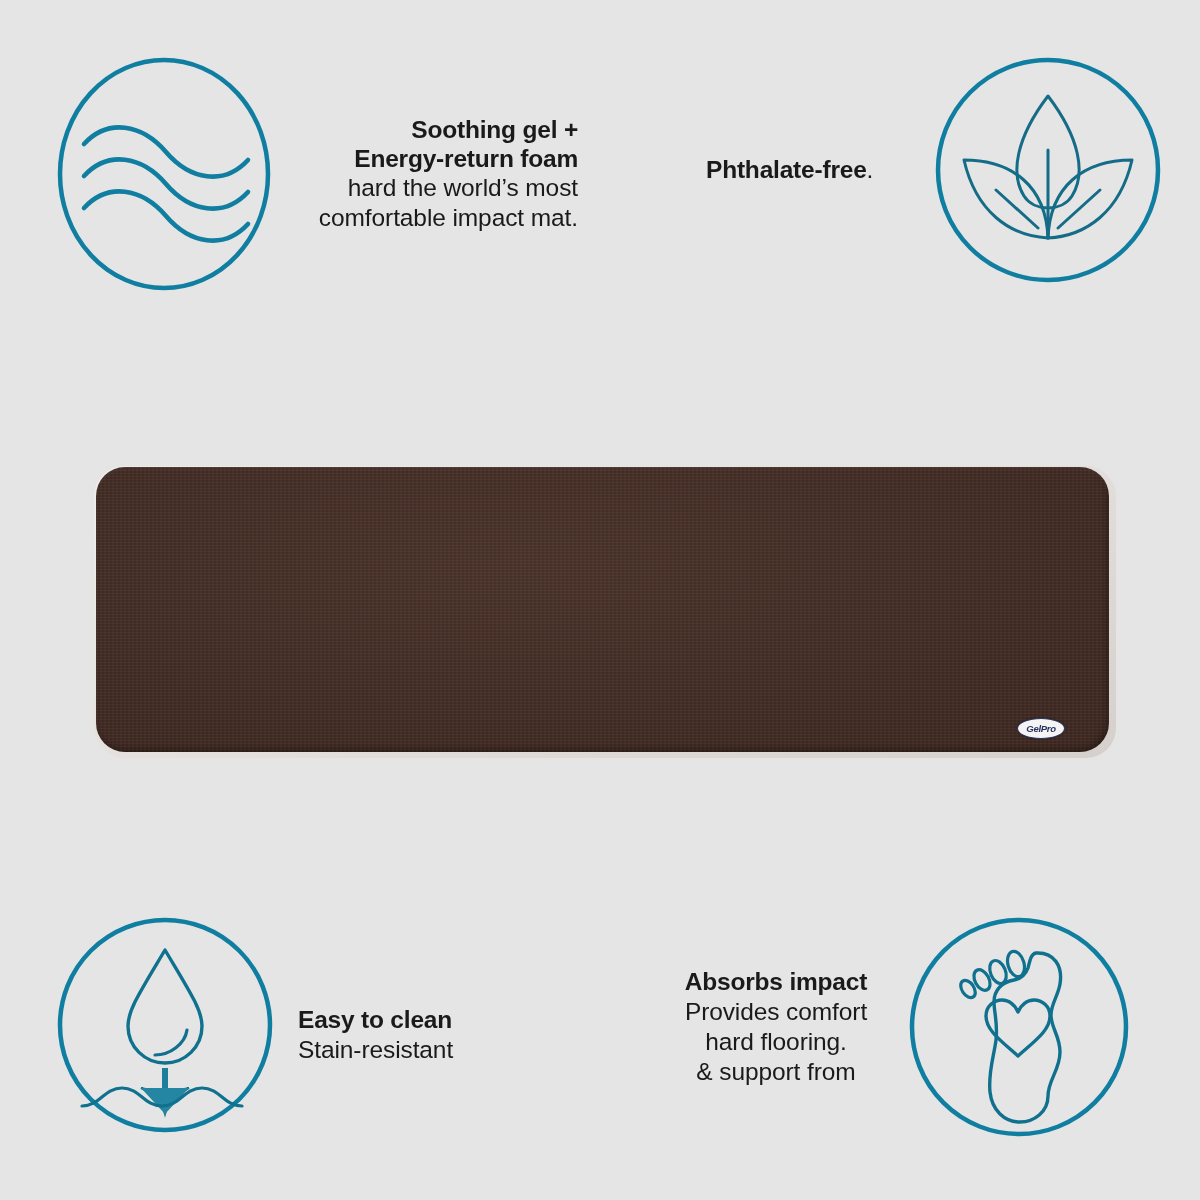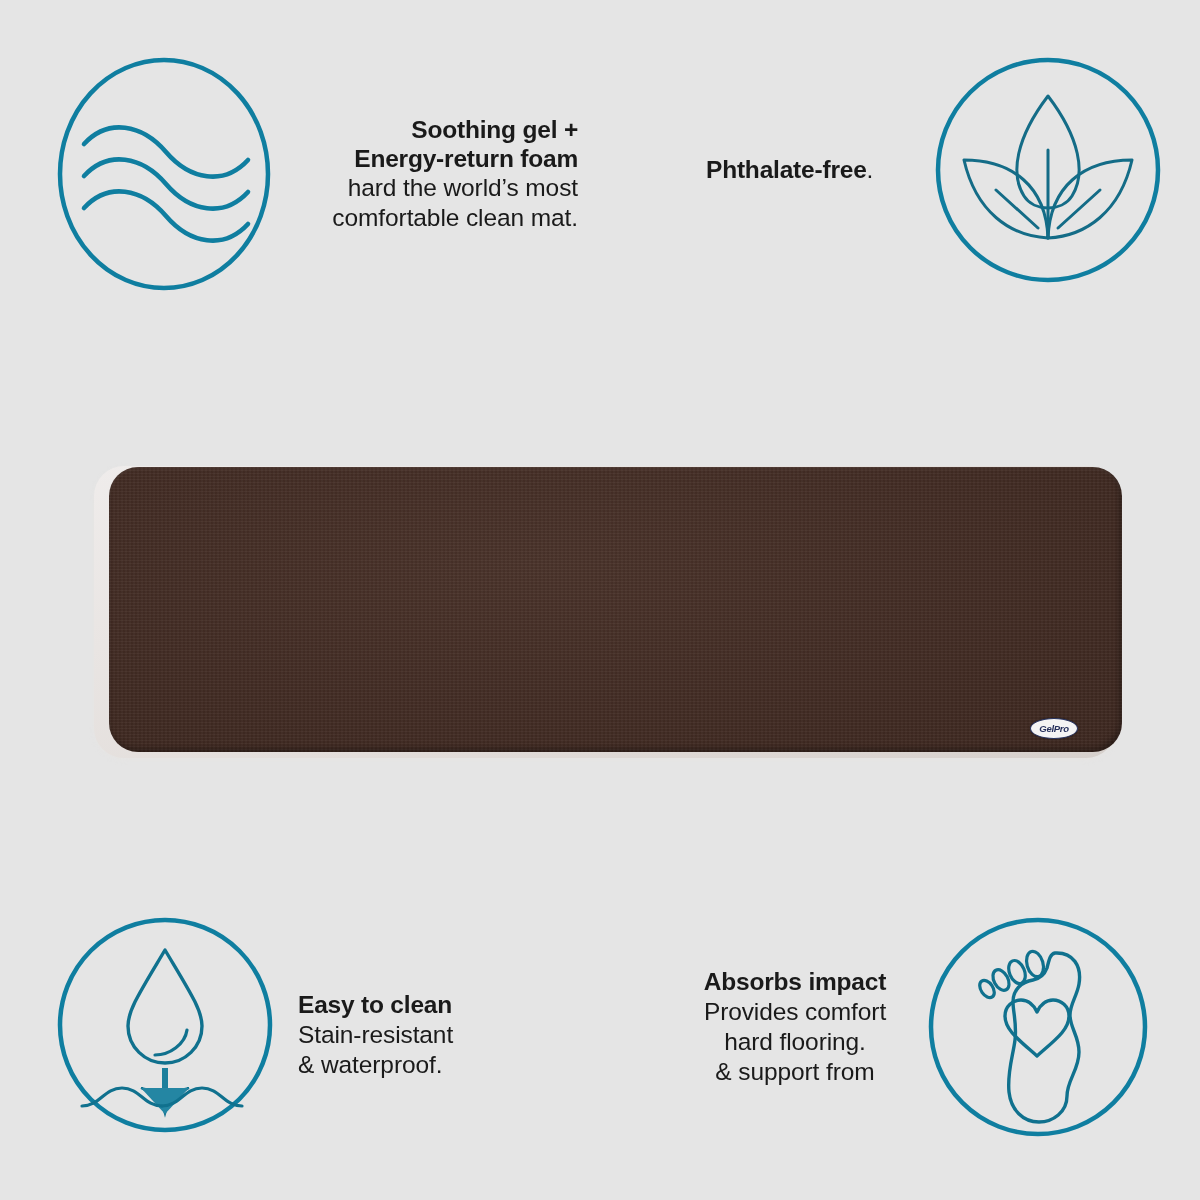--- a/index.html
+++ b/index.html
@@ -70,21 +70,21 @@
   #feature-easy-clean .copy {
     text-align: left;
     margin-left: 24px;
     width: 210px;
     margin-top: 20px;
   }
   #feature-easy-clean .headline { font-size: 24.5px; line-height: 30px; }
   #feature-easy-clean .subline  { font-size: 24.5px; line-height: 30px; }
 
   
-  #feature-absorbs { left: 689px; top: 916px; }
+  #feature-absorbs { left: 670px; top: 916px; }
   #feature-absorbs .copy {
     text-align: center;
     margin-right: 26px;
     width: 212px;
     order: 1;
   }
   #feature-absorbs .badge { order: 2; }
   #feature-absorbs .headline { font-size: 24.5px; line-height: 30px; }
   #feature-absorbs .subline  { font-size: 24.5px; line-height: 30px; }
 
@@ -111,21 +111,21 @@
   .mat-bevel {
     position: absolute;
     left: 0; top: 0;
     width: 1022px;
     height: 292px;
     border-radius: 30px;
     background: linear-gradient(160deg, #efeceb 0%, #e3dedb 55%, #d6d0cc 100%);
   }
   .mat-surface {
     position: absolute;
-    left: 15px;
+    left: 2px;
     top: 1px;
     width: 1013px;
     height: 285px;
     border-radius: 29px;
     background:
       repeating-linear-gradient(to bottom,
          rgba(255,255,255,0.030) 0px,
          rgba(255,255,255,0.030) 1px,
          rgba(0,0,0,0.035) 1px,
          rgba(0,0,0,0.035) 3px),
@@ -174,21 +174,21 @@
         <ellipse cx="108" cy="118" rx="104" ry="114" fill="none" stroke="#0f7ea0" stroke-width="4.5"></ellipse>
         <path d="M28 88 C 52 62, 86 68, 110 96 C 134 124, 168 130, 192 104" fill="none" stroke="#0f7ea0" stroke-width="4.6" stroke-linecap="round"></path>
         <path d="M28 120 C 52 94, 86 100, 110 128 C 134 156, 168 162, 192 136" fill="none" stroke="#0f7ea0" stroke-width="4.6" stroke-linecap="round"></path>
         <path d="M28 152 C 52 126, 86 132, 110 160 C 134 188, 168 194, 192 168" fill="none" stroke="#0f7ea0" stroke-width="4.6" stroke-linecap="round"></path>
       </svg>
     </div>
     <div class="copy">
       <div class="headline">Soothing gel +</div>
       <div class="headline">Energy-return foam</div>
       <div class="subline">hard the world’s most</div>
-      <div class="subline">comfortable clean mat.</div>
+      <div class="subline">comfortable impact mat.</div>
     </div>
   </div>
 
   <div class="feature" id="feature-phthalate">
     <div class="copy">
       <div class="headline"><span>Phthalate-free</span><span class="period">.</span></div>
     </div>
     <div class="badge">
       <svg width="228" height="228" viewBox="0 0 228 228">
         <circle cx="114" cy="114" r="110" fill="none" stroke="#0f7ea0" stroke-width="4.5"></circle>
@@ -222,21 +222,20 @@
                  C 120 178, 114 184, 109 196 C 104 184, 98 178, 85 172 Z" fill="#2486a3" stroke="#10718e" stroke-width="2"></path>
         <path d="M85 172 L 109 198 L 133 172 Z" fill="#2486a3"></path>
 
         <path d="M26 190 C 44 190, 48 172, 66 172 C 84 172, 88 190, 106 190" fill="none" stroke="#10718e" stroke-width="3.2" stroke-linecap="round"></path>
         <path d="M106 190 C 124 190, 128 172, 146 172 C 164 172, 168 190, 186 190" fill="none" stroke="#10718e" stroke-width="3.2" stroke-linecap="round"></path>
       </svg>
     </div>
     <div class="copy">
       <div class="headline">Easy to clean</div>
       <div class="subline">Stain-resistant</div>
-      <div class="subline">&amp; waterproof.</div>
     </div>
   </div>
 
   <div class="feature" id="feature-absorbs">
     <div class="copy">
       <div class="headline">Absorbs impact</div>
       <div class="subline">Provides comfort</div>
       <div class="subline">hard flooring.</div>
       <div class="subline">&amp; support from</div>
     </div>

